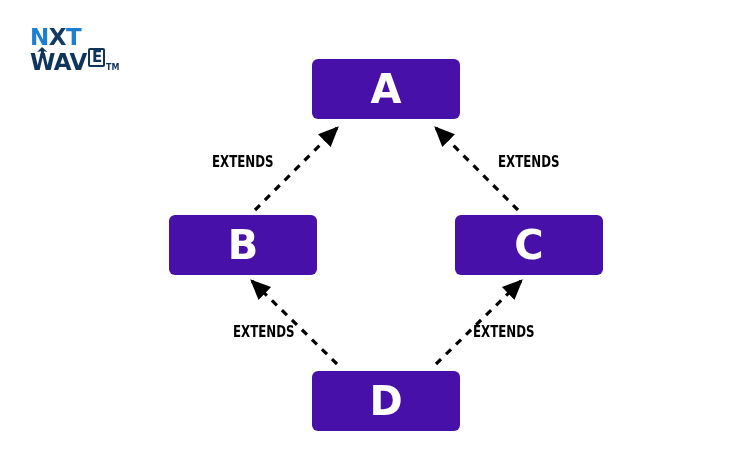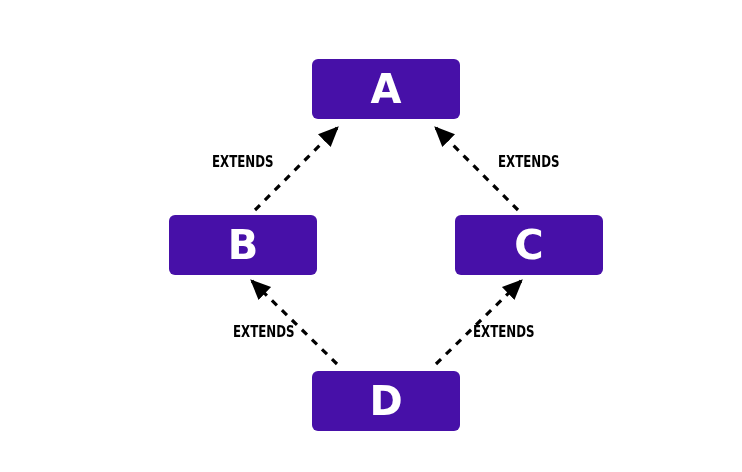--- a/index.html
+++ b/index.html
@@ -123,20 +123,31 @@
   #label-ba { left: 212px; top: 152px; }
   #label-ca { left: 498px; top: 152px; }
   #label-db { left: 233px; top: 322px; }
   #label-dc { left: 473px; top: 322px; }
 </style>
 </head>
 <body>
 
 <div id="stage">
 
+  <div id="logo">
+    <div class="logo-nxt"><span>N</span><span class="x-dark">X</span><span>T</span></div>
+
+    <svg class="logo-arrow" width="14" height="12" viewBox="0 0 14 12">
+      <path d="M7 0 L12.5 5 L9 4.2 L8.6 11 L5.6 11 L6 4.2 L2 5 Z" fill="#10355c"></path>
+    </svg>
+
+    <div class="logo-wave"><span>W</span><span>A</span><span>V</span><span class="boxed-e">E</span></div>
+
+    <div class="logo-tm">TM</div>
+  </div>
 
   <svg id="edges" viewBox="0 0 742 472">
     <defs>
       <marker id="arrowhead" markerWidth="7" markerHeight="7" refX="5.6" refY="3.1" orient="auto" markerUnits="strokeWidth">
         <path d="M0,0.3 L6.4,3.1 L0,5.9 Z" fill="#000000"></path>
       </marker>
     </defs>
 
     <line x1="255" y1="210" x2="337" y2="128" stroke="#000000" stroke-width="3.2" stroke-dasharray="7 7" stroke-linecap="butt" marker-end="url(#arrowhead)"></line>
 

